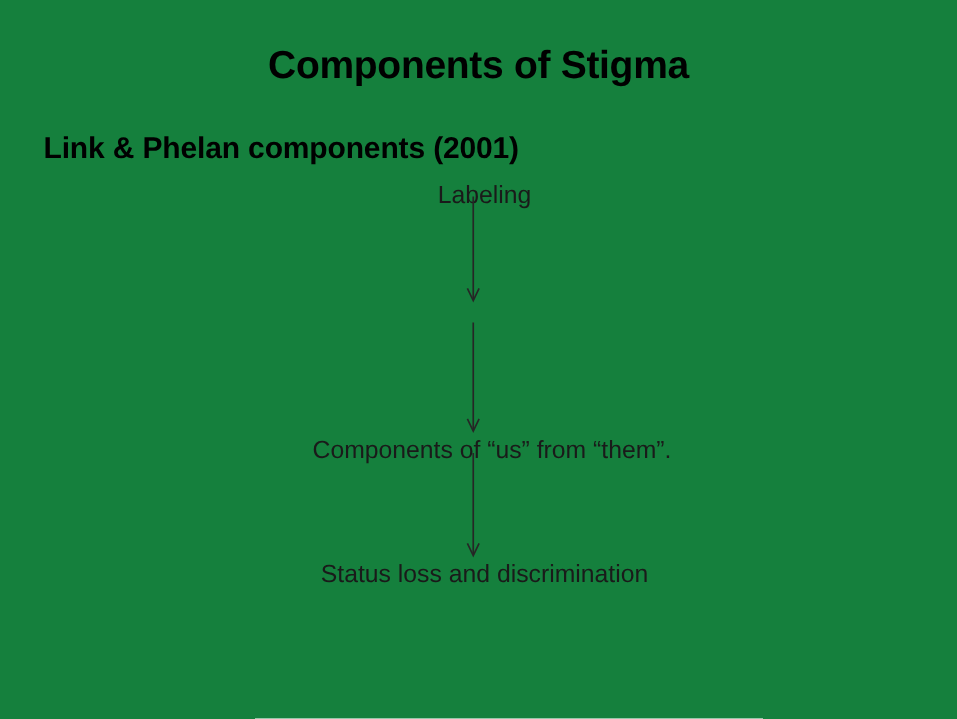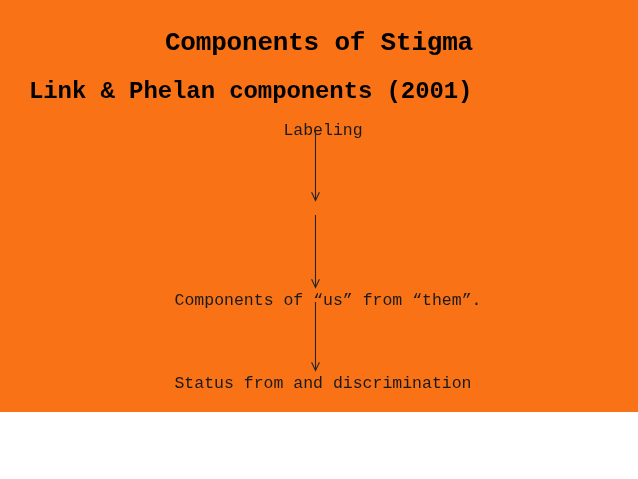--- a/index.html
+++ b/index.html
@@ -7,42 +7,41 @@
     margin: 0;
     padding: 0;
     background: #ffffff;
   }
   body {
     font-family: "Liberation Sans", sans-serif;
   }
   #slide {
     position: relative;
     width: 638px;
-    height: 412px;
-    background: #f97316;
+    height: 479px;
+    background: #15803d;
     overflow: hidden;
-    font-family: Liberation Mono, monospace;
   }
   .title {
     position: absolute;
     left: 0;
     top: 28px;
     width: 638px;
     text-align: center;
     font-size: 26px;
     font-weight: bold;
     color: #000000;
     letter-spacing: -0.2px;
     white-space: nowrap;
   }
   .subtitle {
     position: absolute;
     left: 29px;
-    top: 78px;
-    font-size: 24px;
+    top: 88px;
+    font-size: 20px;
     font-weight: bold;
     color: #000000;
     letter-spacing: -0.1px;
     white-space: nowrap;
   }
   .flow {
     position: absolute;
     left: 0;
     top: 4px;
     width: 638px;
@@ -74,21 +73,21 @@
 
   <div class="subtitle">Link &amp; Phelan components (2001)</div>
 
   <div class="flow">
 
     <div class="node" style="left:323px; top:117px;">Labeling</div>
 
 
     <div class="node" style="left:328px; top:287px;">Components of “us” from “them”.</div>
 
-    <div class="node" style="left:323px; top:370px;">Status from and discrimination</div>
+    <div class="node" style="left:323px; top:370px;">Status loss and discrimination</div>
 
     <svg class="arrow-layer" viewBox="0 0 638 479" width="638" height="479">
       <g stroke="#262626" stroke-width="1.1" fill="none" stroke-linecap="butt">
         <g>
           <line x1="315.5" y1="127" x2="315.5" y2="196"></line>
           <path d="M311.6 188.2 L315.5 196.4 L319.4 188.2" stroke-width="1.1"></path>
         </g>
         <g>
           <line x1="315.5" y1="211" x2="315.5" y2="283"></line>
           <path d="M311.6 275.2 L315.5 283.4 L319.4 275.2" stroke-width="1.1"></path>

